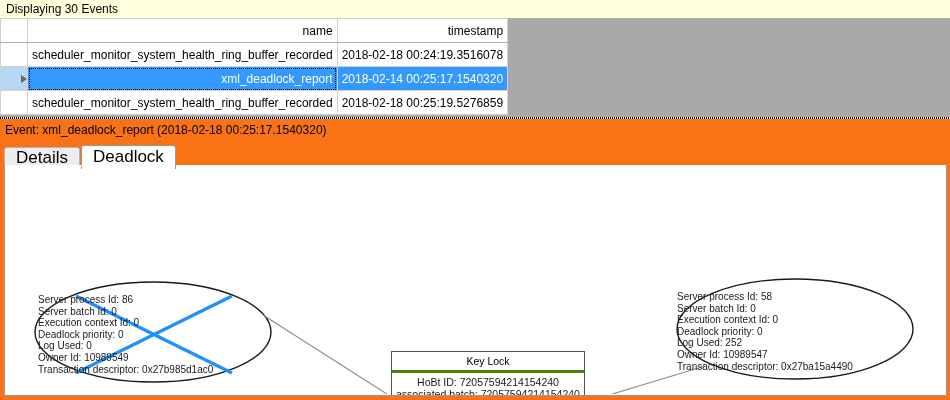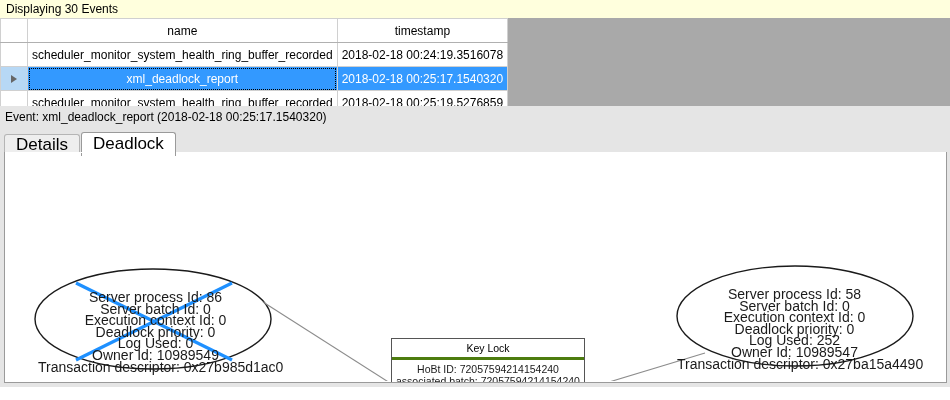--- a/index.html
+++ b/index.html
@@ -19,41 +19,41 @@
     position:absolute;left:0;top:0;width:950px;height:27px;
     background:#ffffdd;border-bottom:1px solid #d8d8b8;
     line-height:18px;padding-left:6px;box-sizing:border-box;
     font-size:12px;color:#000;
   }
   .grid{position:absolute;left:0;top:18px;width:950px;height:99px;background:#a9a9a9;}
   .grid-table{border-collapse:collapse;table-layout:fixed;background:#ffffff;}
   .grid-table td,.grid-table th{
     border:1px solid #d0d0d0;
     padding:0 4px;height:24px;font-weight:normal;font-size:12px;
-    text-align:center;white-space:nowrap;overflow:hidden;box-sizing:border-box;
+    text-align:right;white-space:nowrap;overflow:hidden;box-sizing:border-box;
   }
   .col-sel{width:27px;min-width:27px;padding:0 !important;text-align:center;}
   .col-name{width:272px;}
   .col-ts{width:168px;}
   .hdr td{background:#ffffff;border-bottom:1px solid #b0b0b0;color:#000;}
   tr.sel td{background:#3399ff;color:#ffffff;}
   tr.sel td.col-sel{background:#b7d8f5;}
   .rowarrow{
     display:inline-block;width:0;height:0;
     border-left:6px solid #666;border-top:4px solid transparent;border-bottom:4px solid transparent;
     vertical-align:middle;
   }
   tr.sel td.cellfocus{outline:1px dotted #000;outline-offset:-2px;margin-left:18px;}
   .grid-bottom-edge{
     position:absolute;left:0;top:117px;width:950px;height:2px;
     background:repeating-linear-gradient(90deg,#000 0 1px,#fff 1px 2px);
   }
 
   
-  .detail{position:absolute;left:0;top:106px;width:950px;height:281px;background:#e5e5e5;}
+  .detail{position:absolute;left:0;top:119px;width:950px;height:281px;background:#f97316;}
   .event-label{
     position:absolute;left:5px;top:4px;font-size:12px;color:#000;white-space:nowrap;
   }
   .tabstrip{position:absolute;left:4px;top:26px;height:22px;}
   .tab{
     position:absolute;top:2px;height:20px;line-height:20px;
     padding:0 11px;font-size:17px;
     background:#eeeeee;border:1px solid #b5b5b5;border-bottom:none;
     border-radius:3px 3px 0 0;color:#000;box-sizing:border-box;
   }
@@ -72,21 +72,21 @@
     position:absolute;left:4px;top:46px;width:943px;height:1px;background:#9a9a9a;
   }
   .canvas-top-gap{
     position:absolute;left:5px;top:46px;width:99px;height:1px;background:#ffffff;z-index:4;
   }
 
   
   .graph{position:absolute;left:0;top:0;width:941px;height:229px;}
   .graph svg{position:absolute;left:0;top:0;}
 
-  .node-text{position:absolute;text-align:center;font-size:14px;line-height:11.6px;color:#1a1a1a;white-space:nowrap;margin-top:11px;}
+  .node-text{position:absolute;text-align:left;font-size:10px;line-height:11.6px;color:#1a1a1a;white-space:nowrap;}
 
   .proc-left{left:33px;top:129px;width:235px;}
   .proc-right{left:672px;top:126px;width:235px;}
 
   .lockbox{position:absolute;box-sizing:border-box;background:#ffffff;border:1px solid #555;}
   .lockbox .lb-title{
     height:18px;line-height:18px;text-align:center;font-size:10.5px;
     border-bottom:3px solid #4d7c0f;
   }
   .lockbox .lb-body{
@@ -112,21 +112,21 @@
           <td class="col-ts">timestamp</td>
         </tr>
         <tr>
           <td class="col-sel"></td>
           <td class="col-name">scheduler_monitor_system_health_ring_buffer_recorded</td>
           <td class="col-ts">2018-02-18 00:24:19.3516078</td>
         </tr>
         <tr class="sel">
           <td class="col-sel"><span class="rowarrow"></span></td>
           <td class="col-name cellfocus">xml_deadlock_report</td>
-          <td class="col-ts">2018-02-18 00:25:17.1540320</td>
+          <td class="col-ts">2018-02-14 00:25:17.1540320</td>
         </tr>
         <tr>
           <td class="col-sel"></td>
           <td class="col-name">scheduler_monitor_system_health_ring_buffer_recorded</td>
           <td class="col-ts">2018-02-18 00:25:19.5276859</td>
         </tr>
       </tbody>
         </table>
     </div>
     <div class="grid-bottom-edge"></div>

